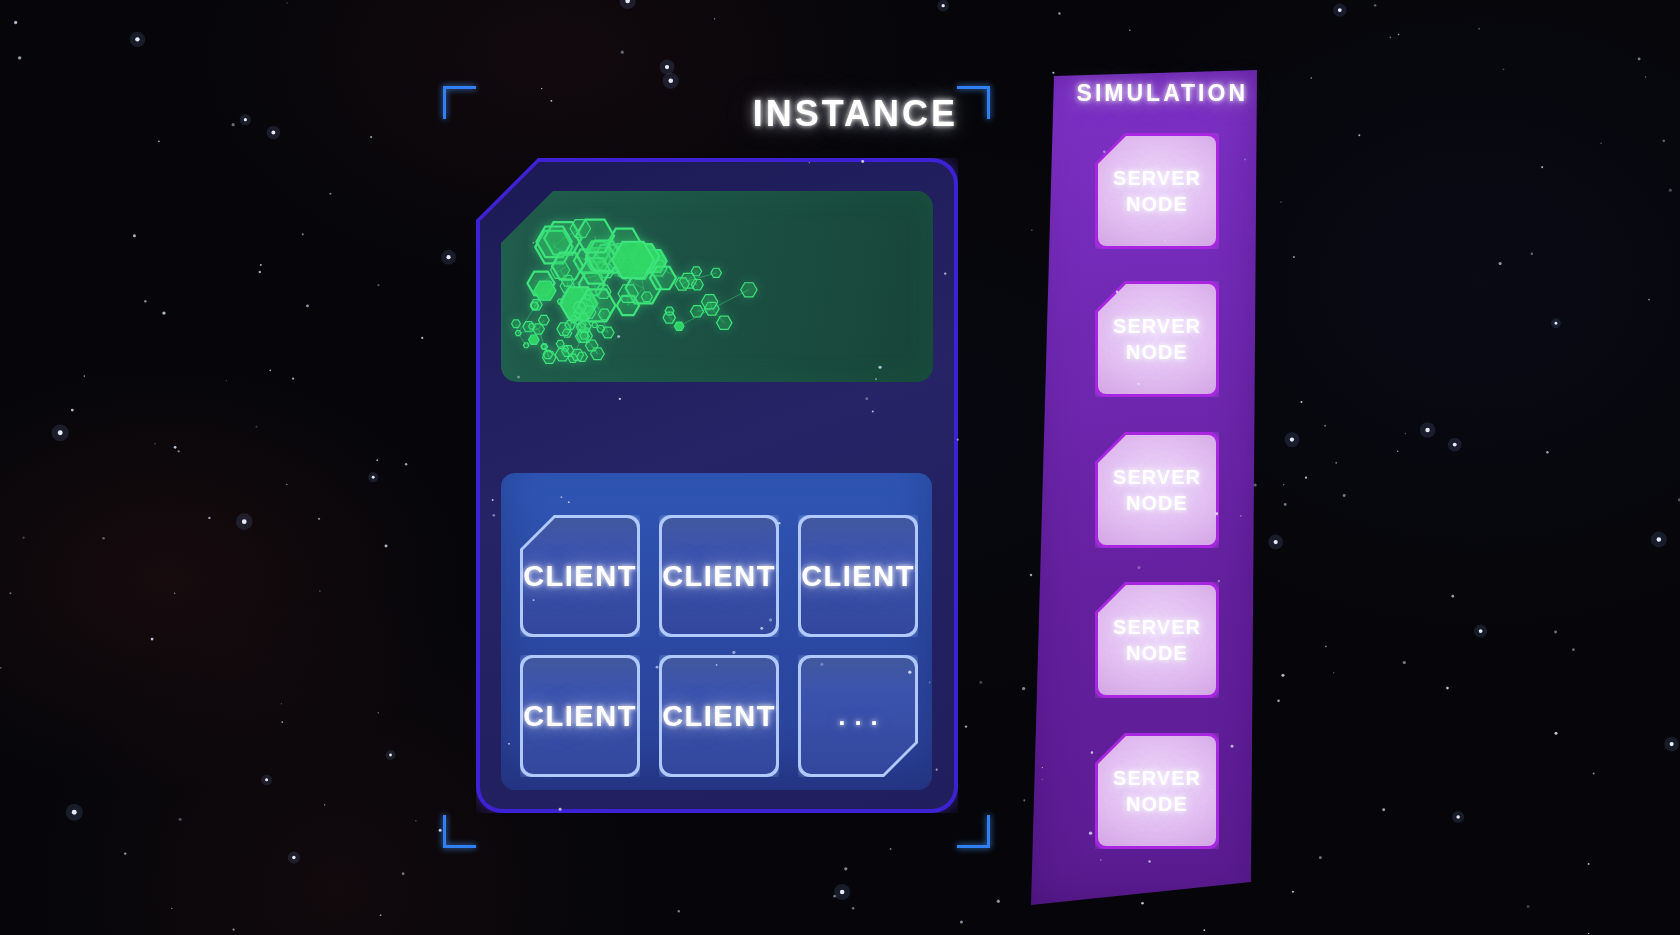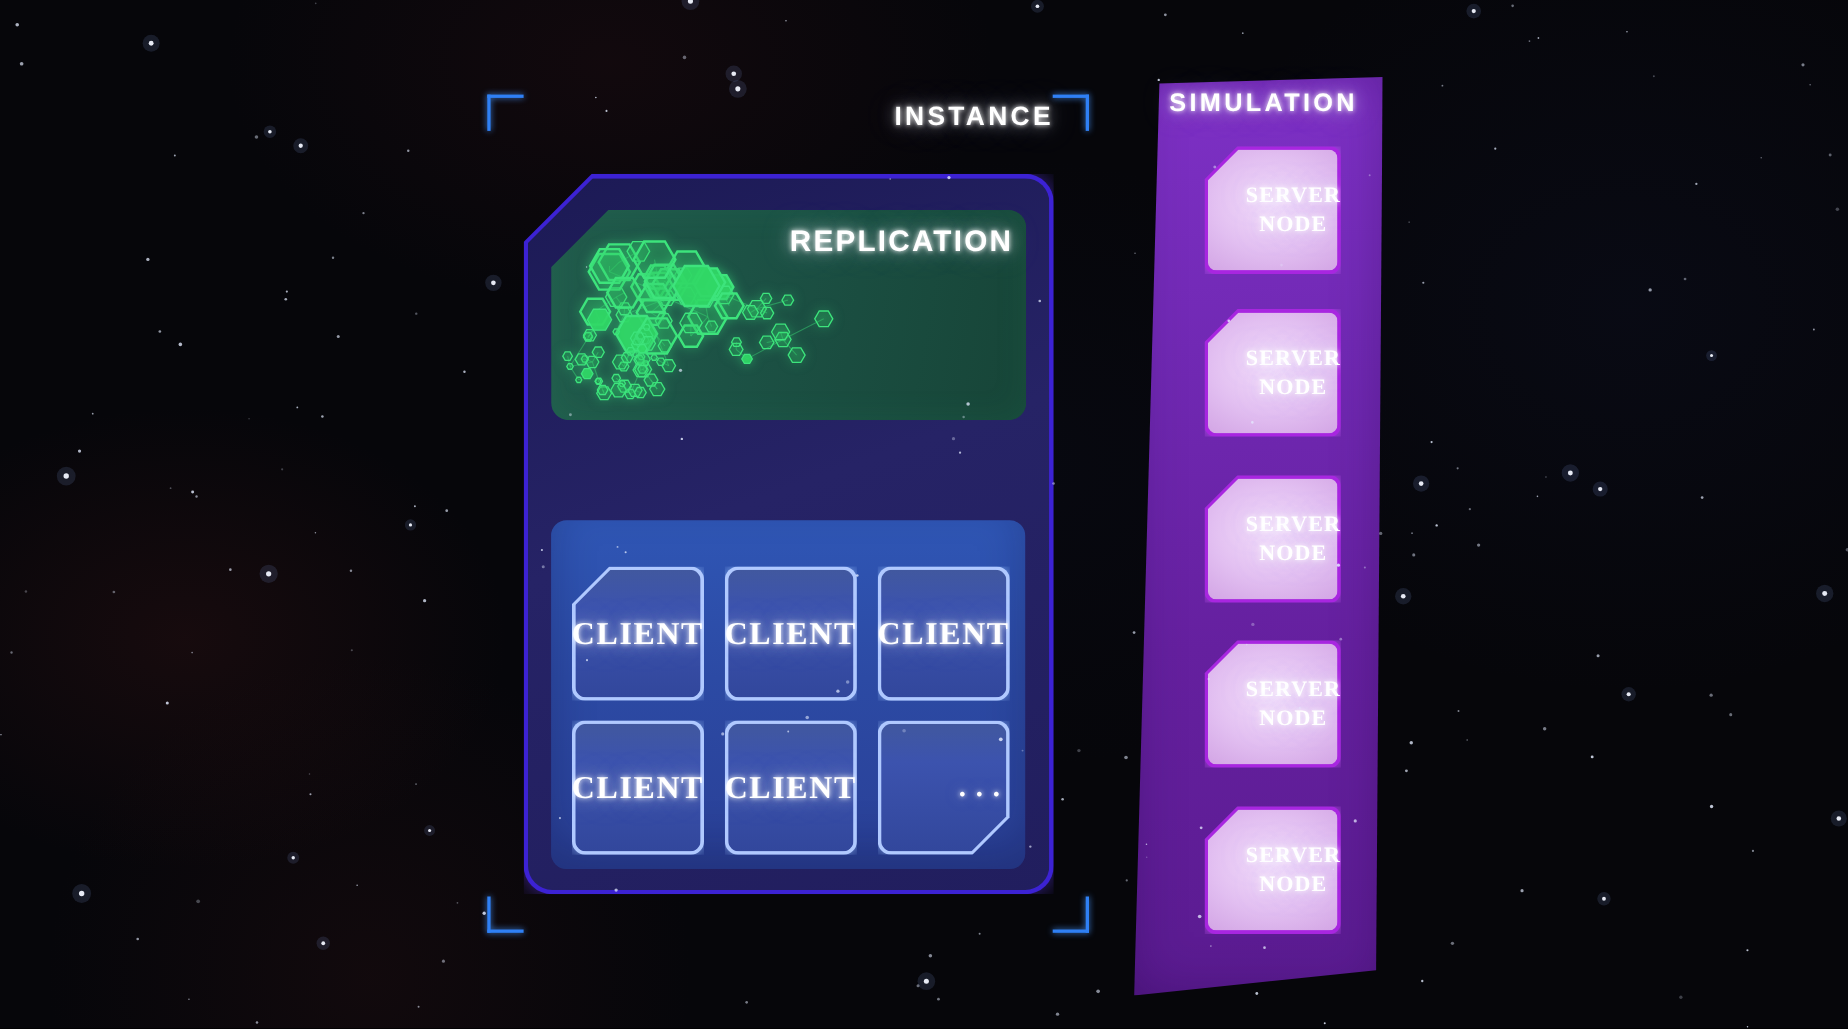--- a/index.html
+++ b/index.html
@@ -18,21 +18,21 @@
     color:#fff;font-weight:bold;
     text-shadow:0 0 5px rgba(255,255,255,.95),0 0 14px rgba(255,255,255,.55),0 0 28px rgba(190,210,255,.35);
   }
   
   .bracket{position:absolute;width:30px;height:30px;filter:drop-shadow(0 0 3px rgba(70,150,255,.9));}
   .bracket.tl{border-top:3px solid var(--bracket-blue,#2f80f5);border-left:3px solid var(--bracket-blue,#2f80f5);}
   .bracket.tr{border-top:3px solid var(--bracket-blue,#2f80f5);border-right:3px solid var(--bracket-blue,#2f80f5);}
   .bracket.bl{border-bottom:3px solid var(--bracket-blue,#2f80f5);border-left:3px solid var(--bracket-blue,#2f80f5);}
   .bracket.br{border-bottom:3px solid var(--bracket-blue,#2f80f5);border-right:3px solid var(--bracket-blue,#2f80f5);}
 
-  #instance-title{position:absolute;left:690px;top:93px;width:268px;font-size:24px;letter-spacing:3px;text-align:right;white-space:nowrap;}
+  #instance-title{position:absolute;left:690px;top:93px;width:268px;font-size:36px;letter-spacing:3px;text-align:right;white-space:nowrap;}
 
   
   #instance-panel{
     position:absolute;left:476px;top:158px;width:482px;height:655px;border-radius:26px;
     background:var(--instance-border,#3c22d4);
     clip-path:polygon(62px 0,100% 0,100% 100%,0 100%,0 62px);
     filter:drop-shadow(0 0 9px rgba(100,60,255,.55));
   }
   #instance-panel .fill{
     position:absolute;inset:4px;border-radius:22px;
@@ -55,36 +55,36 @@
     box-shadow:inset 0 -20px 40px rgba(10,10,50,.25);
   }
 
   
   .nbox{position:absolute;--ch:0px;border-radius:12px;
     clip-path:polygon(var(--ch) 0,100% 0,100% 100%,0 100%,0 var(--ch));}
   .nbox .fill{position:absolute;inset:3px;border-radius:10px;
     clip-path:polygon(calc(var(--ch) - 2px) 0,100% 0,100% 100%,0 100%,0 calc(var(--ch) - 2px));}
   .nbox.notch-br{clip-path:polygon(0 0,100% 0,100% calc(100% - var(--ch)),calc(100% - var(--ch)) 100%,0 100%);}
   .nbox.notch-br .fill{clip-path:polygon(0 0,100% 0,100% calc(100% - var(--ch) + 2px),calc(100% - var(--ch) + 2px) 100%,0 100%);}
-  .blabel{position:absolute;inset:0;display:flex;align-items:center;justify-content:flex-end;text-align:center;font-family:Liberation Serif, serif;}
+  .blabel{position:absolute;inset:0;display:flex;align-items:center;justify-content:center;text-align:center;}
 
   .cbox{width:120px;height:122px;background:var(--client-box-border,#b0c9ff);
     filter:drop-shadow(0 0 5px rgba(160,200,255,.65));}
   .cbox .fill{background:linear-gradient(180deg,#41589f 0%,#3c53ae 30%,#32479c 100%);}
   .cbox .blabel{font-size:29px;letter-spacing:1.5px;}
   .cbox .blabel.dots{font-size:26px;letter-spacing:9px;text-indent:9px;}
 
   #sim-column{
     position:absolute;left:1025px;top:64px;width:238px;height:844px;
     clip-path:polygon(29px 12px,232px 6px,226px 818px,6px 841px);
     background:linear-gradient(178deg,#7e31c6 0%,#7129b4 30%,#65209f 62%,#5a1b90 100%);
     box-shadow:inset 0 0 50px rgba(30,0,60,.35);
     filter:drop-shadow(0 0 14px rgba(130,50,220,.35));
   }
-  #sim-title{position:absolute;left:1063px;top:80px;width:185px;font-size:23px;letter-spacing:3px;text-align:left;}
+  #sim-title{position:absolute;left:1063px;top:80px;width:185px;font-size:23px;letter-spacing:3px;text-align:right;}
 
   .sbox{width:124px;height:116px;--ch:30px;border-radius:10px;background:var(--server-node-border,#a826e0);
     filter:drop-shadow(0 0 7px rgba(210,90,255,.8));}
   .sbox .fill{border-radius:8px;
     background:radial-gradient(85% 70% at 50% 45%,#f3ddfa 0%,#e2bff1 55%,#d2a4e4 100%);}
   .sbox .blabel{font-size:20px;line-height:26px;letter-spacing:1px;}
 
   #stars{position:absolute;left:0;top:0;width:1680px;height:935px;pointer-events:none;z-index:40;}
 </style>
 </head>
@@ -293,21 +293,20 @@
       <polygon points="221.47491270134302,67.84800342122996 218.82473221566138,72.43825067165811 213.52437124429812,72.43825067165811 210.8741907586165,67.84800342122996 213.52437124429812,63.25775617080181 218.82473221566138,63.25775617080181" stroke="var(--hexagon-green,#3de47c)" stroke-width="1.2" fill="rgba(46,200,96,.20)"></polygon>
       <polygon points="231.89359771312695,117.82900774810783 228.05704918402728,124.4741047262121 220.38395212582793,124.4741047262121 216.54740359672826,117.82900774810783 220.38395212582793,111.18391077000355 228.05704918402728,111.18391077000355" stroke="var(--hexagon-green,#3de47c)" stroke-width="1.2" fill="rgba(46,200,96,.20)"></polygon>
       <polygon points="203.32049407755838,79.64232060297381 200.34228500739553,84.80073002805833 194.38586686706984,84.80073002805833 191.407657796907,79.64232060297381 194.38586686706984,74.4839111778893 200.34228500739553,74.4839111778893" stroke="var(--hexagon-green,#3de47c)" stroke-width="1.2" fill="rgba(46,200,96,.20)"></polygon>
       <polygon points="189.37827271191824,79.01578286666351 185.7946534352745,85.22279352879369 178.62741488198705,85.22279352879369 175.04379560534332,79.01578286666351 178.62741488198705,72.80877220453334 185.7946534352745,72.80877220453334" stroke="var(--hexagon-green,#3de47c)" stroke-width="1.2" fill="rgba(46,200,96,.20)"></polygon>
       <polygon points="173.95648588583236,106.06101465306742 171.73188537702327,109.91413576086833 167.2826843594051,109.91413576086833 165.058083850596,106.06101465306742 167.2826843594051,102.2078935452665 171.73188537702327,102.2078935452665" stroke="var(--hexagon-green,#3de47c)" stroke-width="1.2" fill="rgba(46,200,96,.20)"></polygon>
       <polygon points="201.63048159731878,66.27153903684771 199.037245432314,70.76315583066106 193.85077310230443,70.76315583066106 191.25753693729965,66.27153903684771 193.85077310230443,61.77992224303436 199.037245432314,61.77992224303436" stroke="var(--hexagon-green,#3de47c)" stroke-width="1.2" fill="rgba(46,200,96,.20)"></polygon>
       <polygon points="114,31 104.5,47.45448267190433 85.5,47.45448267190434 76,31.000000000000004 85.49999999999999,14.54551732809567 104.5,14.545517328095666" stroke="var(--hexagon-green,#3de47c)" stroke-width="2.2" fill="rgba(46,200,96,.20)"></polygon>
       <polygon points="154,55 143.5,73.18653347947321 122.5,73.18653347947321 112,55 122.49999999999999,36.813466520526795 143.5,36.81346652052679" stroke="var(--hexagon-green,#3de47c)" stroke-width="2.2" fill="#31d866" fill-opacity=".92"></polygon>
       <polygon points="176,73 169.5,84.2583302491977 156.5,84.2583302491977 150,73 156.5,61.7416697508023 169.5,61.7416697508023" stroke="var(--hexagon-green,#3de47c)" stroke-width="2.2" fill="rgba(46,200,96,.20)"></polygon>
     </svg>
-  <div id="replication-label" class="neon-white">REPLICATION</div>
 
   <div id="client-panel"></div>
 
   <div class="nbox cbox" style="left:520px;top:515px;--ch:34px;">
     <div class="fill"></div>
     <div class="blabel neon-white">CLIENT</div>
   </div>
   <div class="nbox cbox" style="left:659px;top:515px;">
     <div class="fill"></div>
     <div class="blabel neon-white">CLIENT</div>

